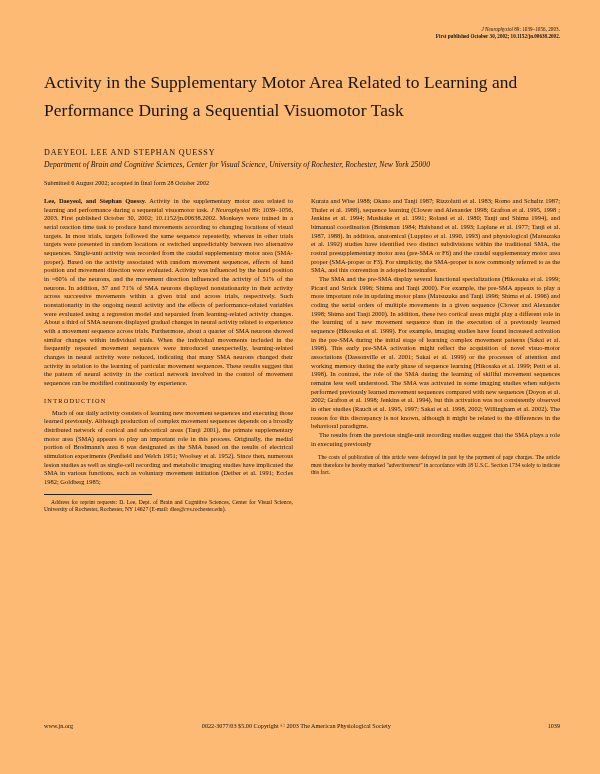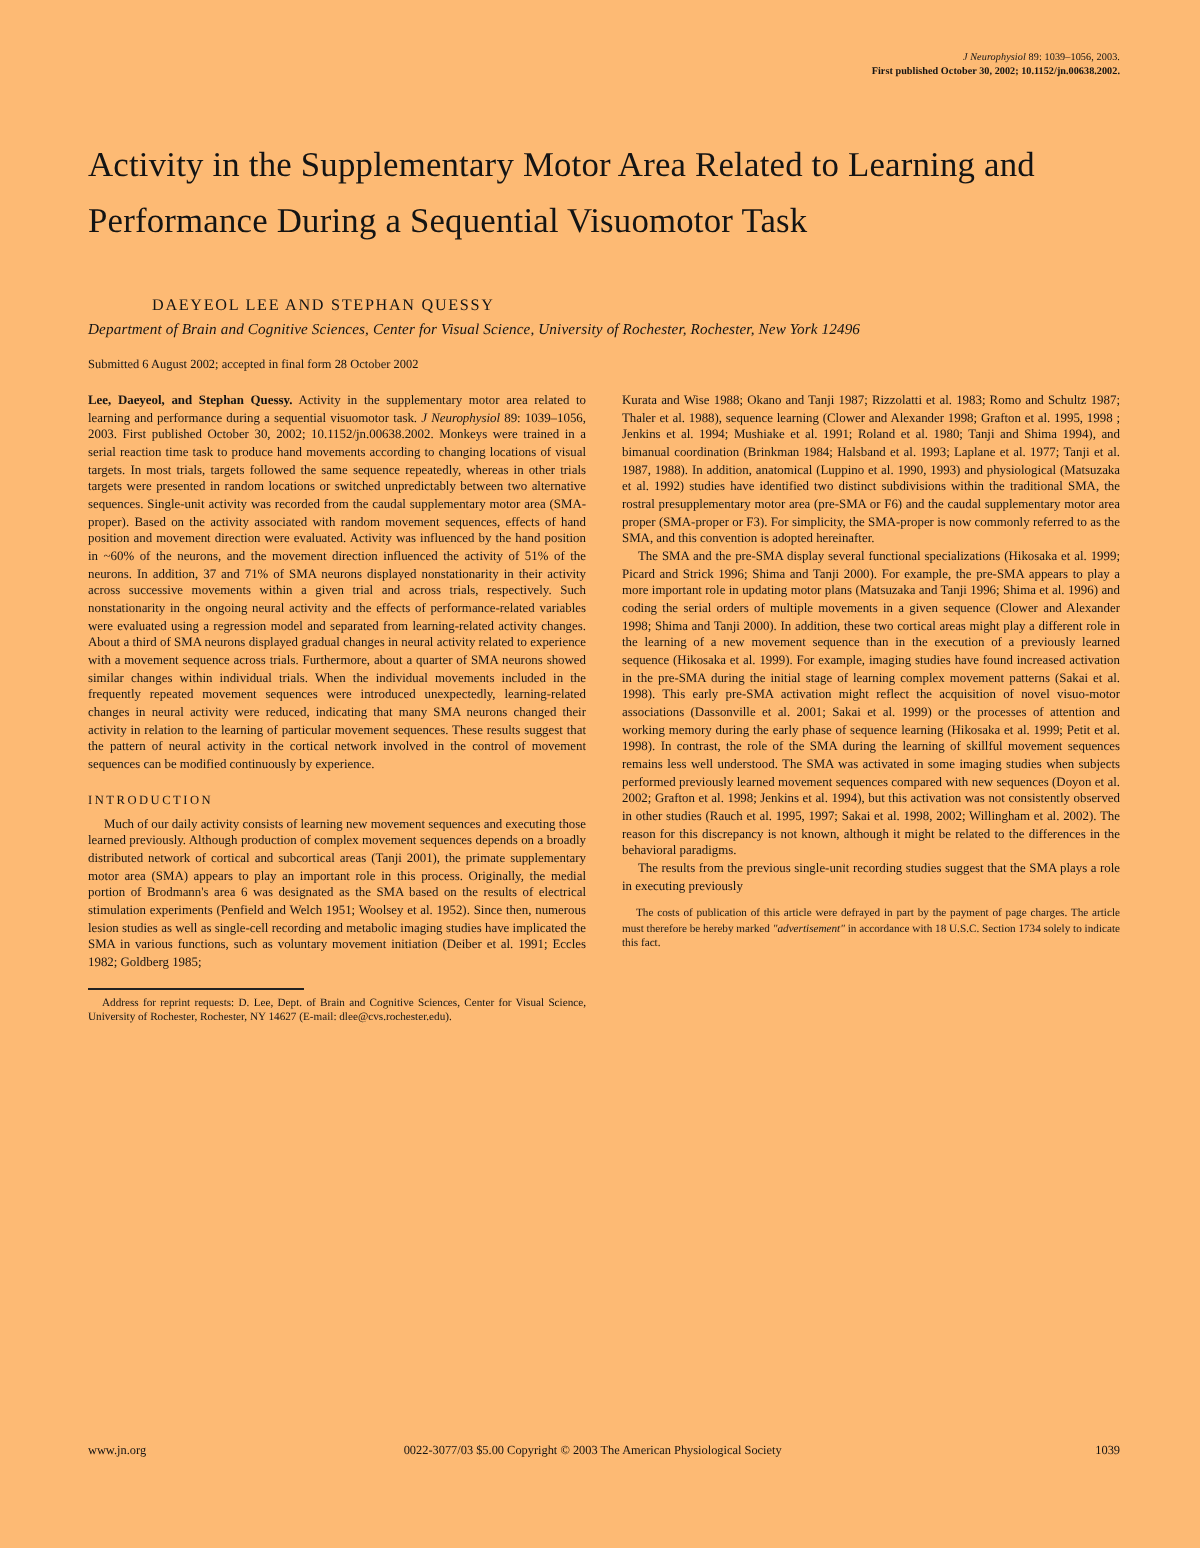--- a/index.html
+++ b/index.html
@@ -61,21 +61,20 @@
     letter-spacing: 0.1px;
   }
 
   .authors {
     position: absolute;
     left: 44px;
     top: 148px;
     width: 515px;
     font-size: 8.1px;
     letter-spacing: 0.85px;
-    margin-left: 32px;
   }
   .affiliation {
     position: absolute;
     left: 44px;
     top: 160px;
     width: 516px;
     font-size: 7.6px;
     font-style: italic;
     letter-spacing: 0.06px;
     line-height: 1.3;
@@ -176,21 +175,21 @@
   <div class="masthead">
     <div class="journal-ref"><span class="jtitle">J Neurophysiol</span><span> 89: 1039–1056, 2003.</span></div>
     <div class="pub-line">First published October 30, 2002; 10.1152/jn.00638.2002.</div>
   </div>
 
   <div class="title-block">
     <h1 class="paper-title">Activity in the Supplementary Motor Area Related to Learning and Performance During a Sequential Visuomotor Task</h1>
   </div>
 
   <div class="authors">DAEYEOL LEE AND STEPHAN QUESSY</div>
-  <div class="affiliation">Department of Brain and Cognitive Sciences, Center for Visual Science, University of Rochester, Rochester, New York 12496</div>
+  <div class="affiliation">Department of Brain and Cognitive Sciences, Center for Visual Science, University of Rochester, Rochester, New York 25000</div>
   <div class="submitted">Submitted 6 August 2002; accepted in final form 28 October 2002</div>
 
   <div class="col col-left">
 
     <div class="abstract">
       <p class="noindent"><span class="lead">Lee, Daeyeol, and Stephan Quessy.</span><span> Activity in the supplementary motor area related to learning and performance during a sequential visuomotor task. </span><i>J Neurophysiol</i><span> 89: 1039–1056, 2003. First published October 30, 2002; 10.1152/jn.00638.2002. </span><span>Monkeys were trained in a serial reaction time task to produce hand movements according to changing locations of visual targets. In most trials, targets followed the same sequence repeatedly, whereas in other trials targets were presented in random locations or switched unpredictably between two alternative sequences. Single-unit activity was recorded from the caudal supplementary motor area (SMA-proper). Based on the activity associated with random movement sequences, effects of hand position and movement direction were evaluated. Activity was influenced by the hand position in ~60% of the neurons, and the movement direction influenced the activity of 51% of the neurons. In addition, 37 and 71% of SMA neurons displayed nonstationarity in their activity across successive movements within a given trial and across trials, respectively. Such nonstationarity in the ongoing neural activity and the effects of performance-related variables were evaluated using a regression model and separated from learning-related activity changes. About a third of SMA neurons displayed gradual changes in neural activity related to experience with a movement sequence across trials. Furthermore, about a quarter of SMA neurons showed similar changes within individual trials. When the individual movements included in the frequently repeated movement sequences were introduced unexpectedly, learning-related changes in neural activity were reduced, indicating that many SMA neurons changed their activity in relation to the learning of particular movement sequences. These results suggest that the pattern of neural activity in the cortical network involved in the control of movement sequences can be modified continuously by experience.</span></p>
     </div>
 
     <div class="sec-head">INTRODUCTION</div>
 

